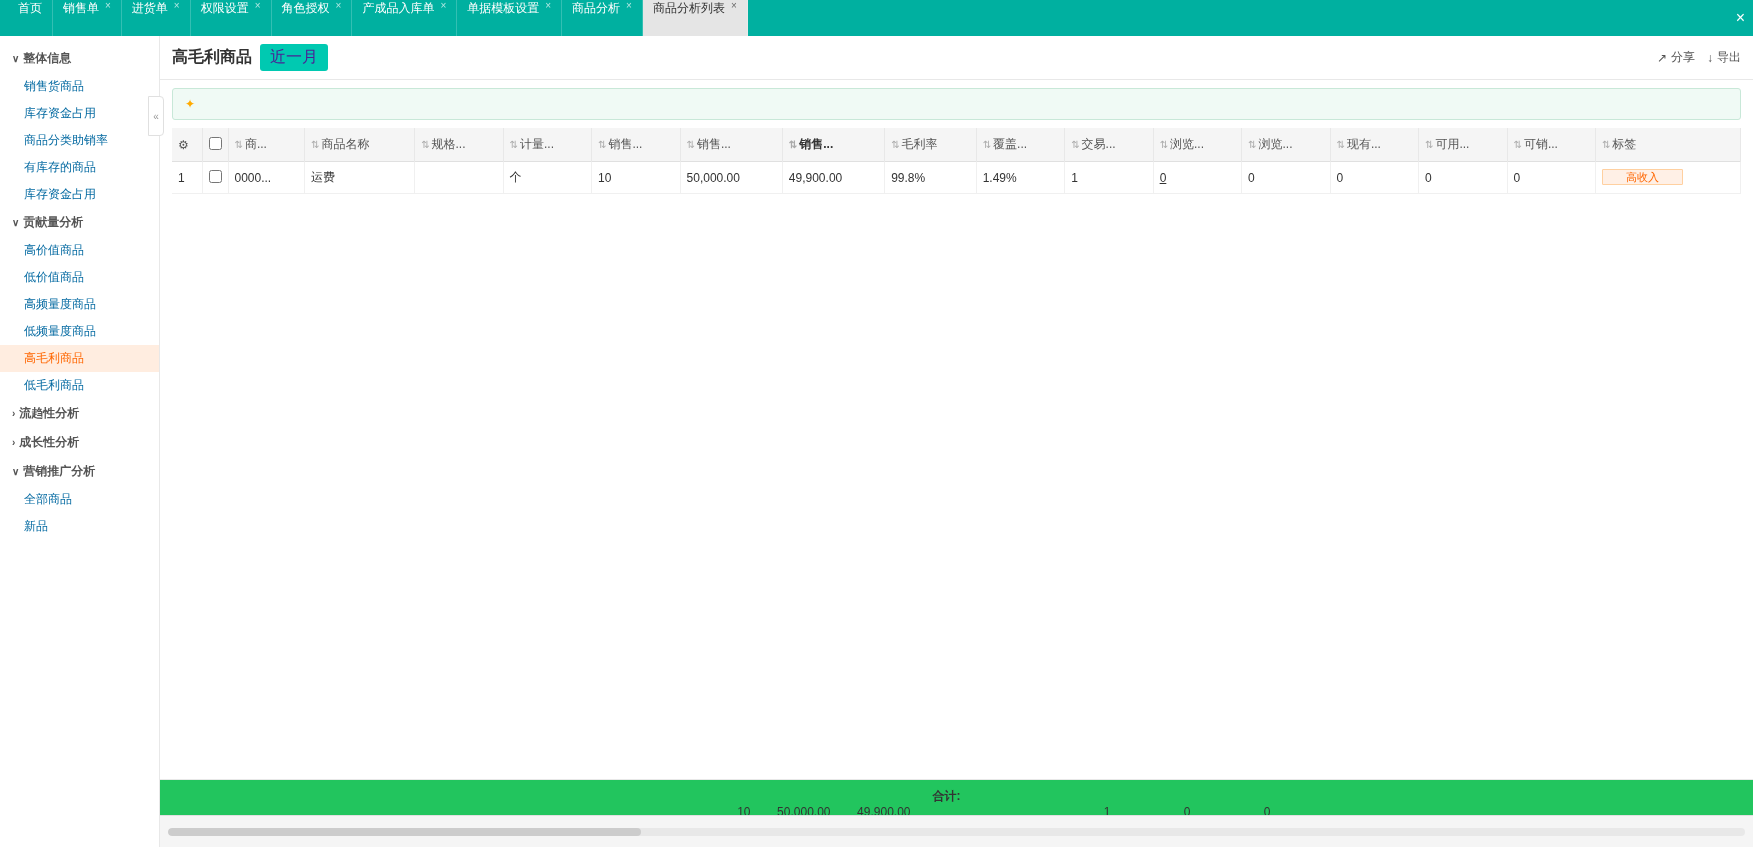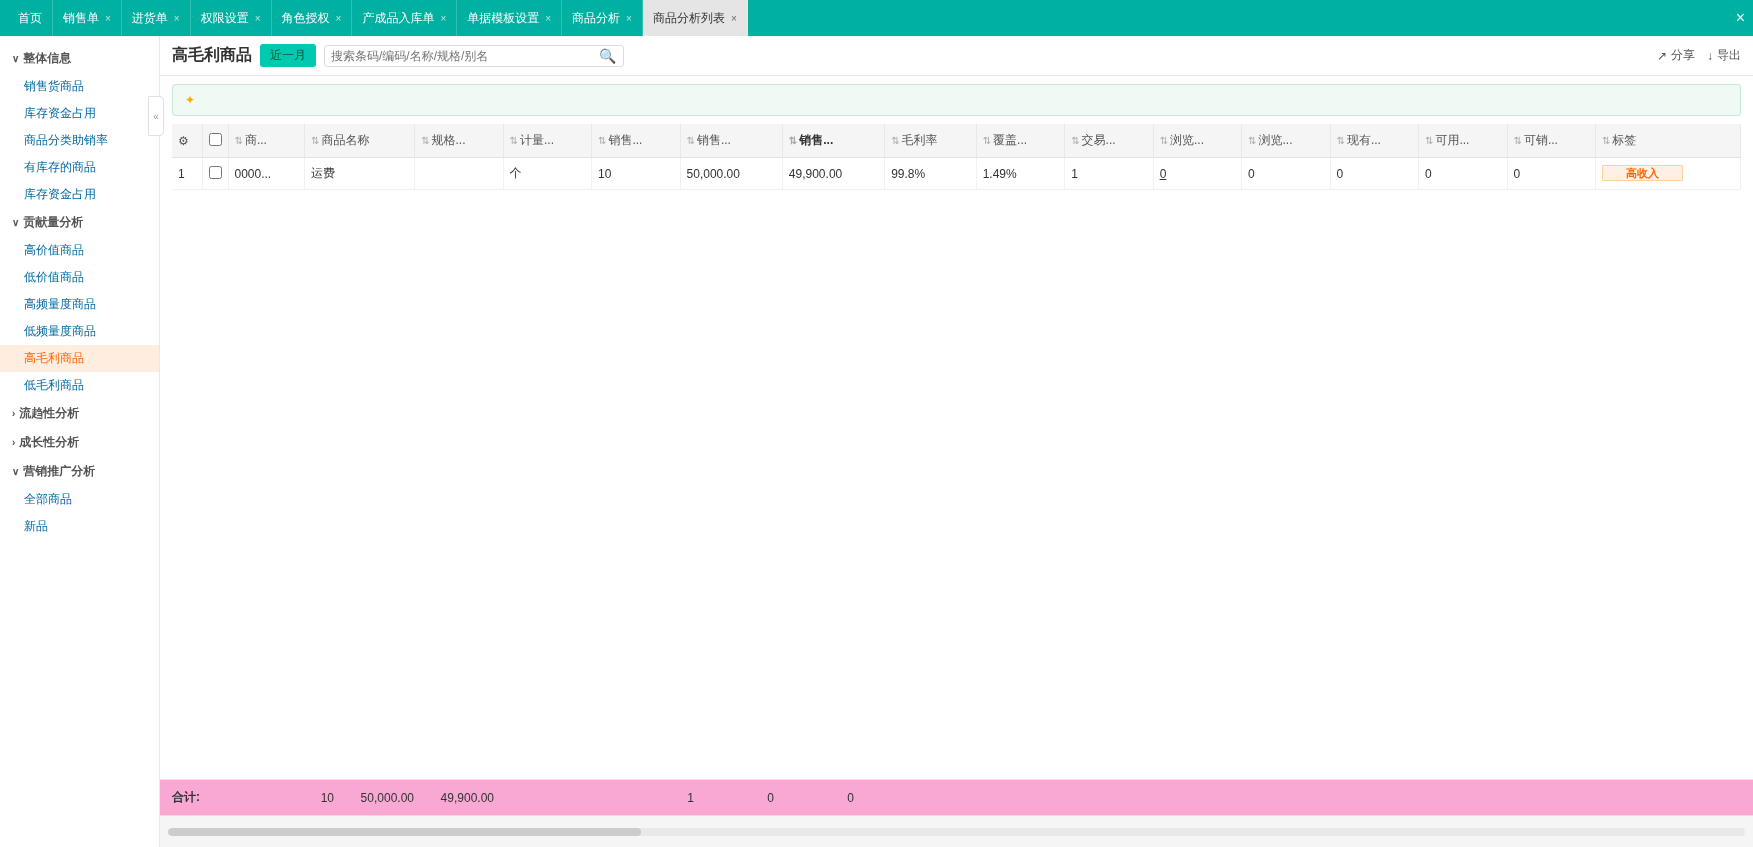--- a/index.html
+++ b/index.html
@@ -9,21 +9,20 @@
     .top-nav {
       background: #00b0a0;
       display: flex;
       align-items: center;
       height: 36px;
       padding: 0 8px;
       position: relative;
     }
     .nav-tab {
       display: flex;
-      align-items: center;
       padding: 0 10px;
       height: 36px;
       color: #fff;
       font-size: 12px;
       cursor: pointer;
       white-space: nowrap;
       border-right: 1px solid rgba(255,255,255,0.2);
     }
     .nav-tab:first-child { border-left: none; }
     .nav-tab.active {
@@ -110,25 +109,25 @@
       border-bottom: 1px solid #e8e8e8;
       gap: 8px;
     }
     .content-title {
       font-size: 16px;
       font-weight: bold;
       color: #333;
     }
     .filter-btn {
       background: #00c9b1;
-      color: #14532d;
+      color: #4c1d95;
       border: none;
       border-radius: 3px;
       padding: 3px 10px;
-      font-size: 12px;
+      font-size: 16px;
       cursor: pointer;
     }
     .search-box {
       display: flex;
       align-items: center;
       border: 1px solid #ddd;
       border-radius: 3px;
       padding: 2px 6px;
       flex: 1;
       max-width: 300px;
@@ -203,35 +202,35 @@
       color: #333;
       border-right: 1px solid #f0f0f0;
     }
     .tag-high {
       background: #fff0e6;
       color: #ff6600;
       border: 1px solid #ffd0a0;
       border-radius: 1px;
       padding: 1px 23px;
       font-size: 11px;
-      font-weight: bold;
     }
     .underline { text-decoration: underline; color: #333; }
 
     
     .footer-summary {
-      background: #f9a8d4;
+      background: #22c55e;
       border-top: 1px solid #e8e8e8;
       padding: 8px 12px;
       display: flex;
       align-items: center;
       font-size: 12px;
       color: #333;
       height: 36px;
       flex-shrink: 0;
+      flex-direction: column;
     }
     .footer-summary .label { margin-right: 20px; font-weight: bold; }
     .footer-summary .values {
       display: flex;
       gap: 0;
     }
     .footer-val {
       min-width: 80px;
       text-align: right;
       padding: 0 6px;
@@ -360,24 +359,20 @@
 
   <div class="sidebar-collapse-btn">
     <span>«</span>
   </div>
 
   <div class="content-area">
 
     <div class="content-header">
       <span class="content-title">高毛利商品</span>
       <button class="filter-btn">近一月</button>
-      <div class="search-box">
-        <input type="text" placeholder="搜索条码/编码/名称/规格/别名" style="">
-        <span class="search-icon">🔍</span>
-      </div>
       <div class="header-actions">
         <div class="action-btn">
           <span>↗</span>
           <span>分享</span>
         </div>
         <div class="action-btn">
           <span>↓</span>
           <span>导出</span>
         </div>
       </div>

